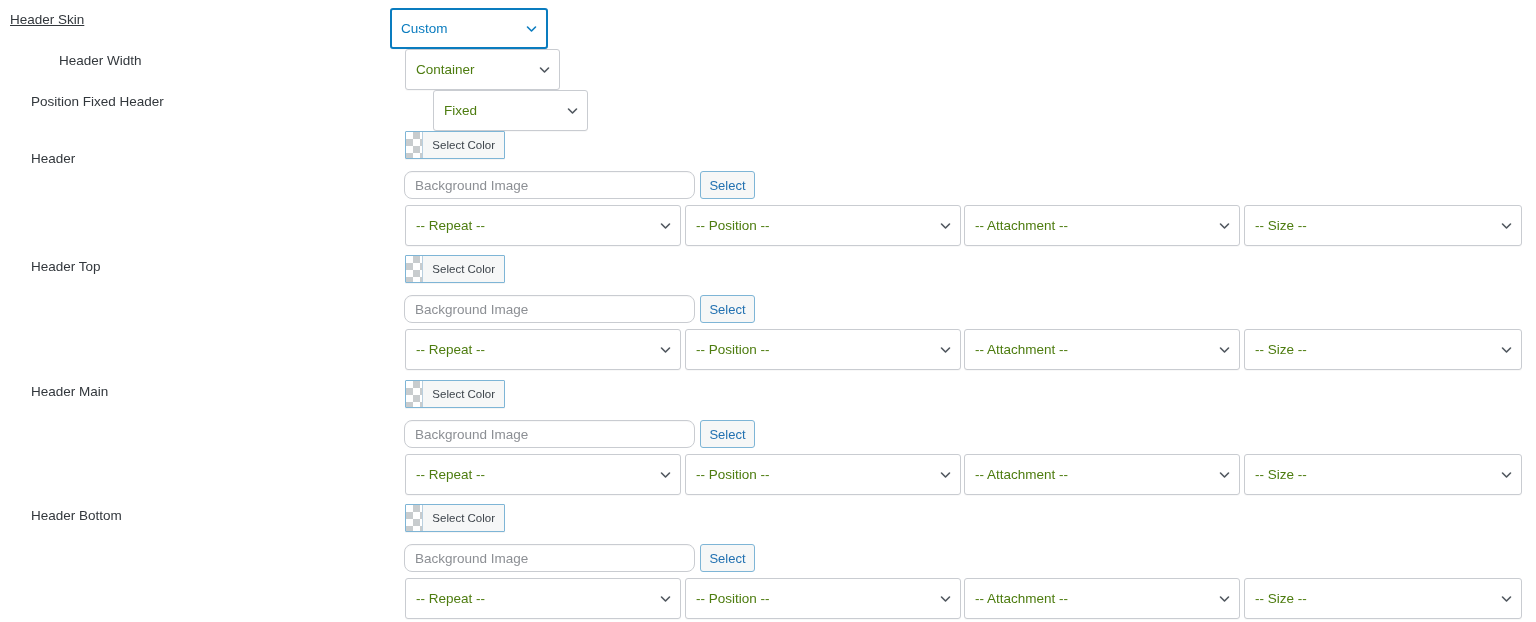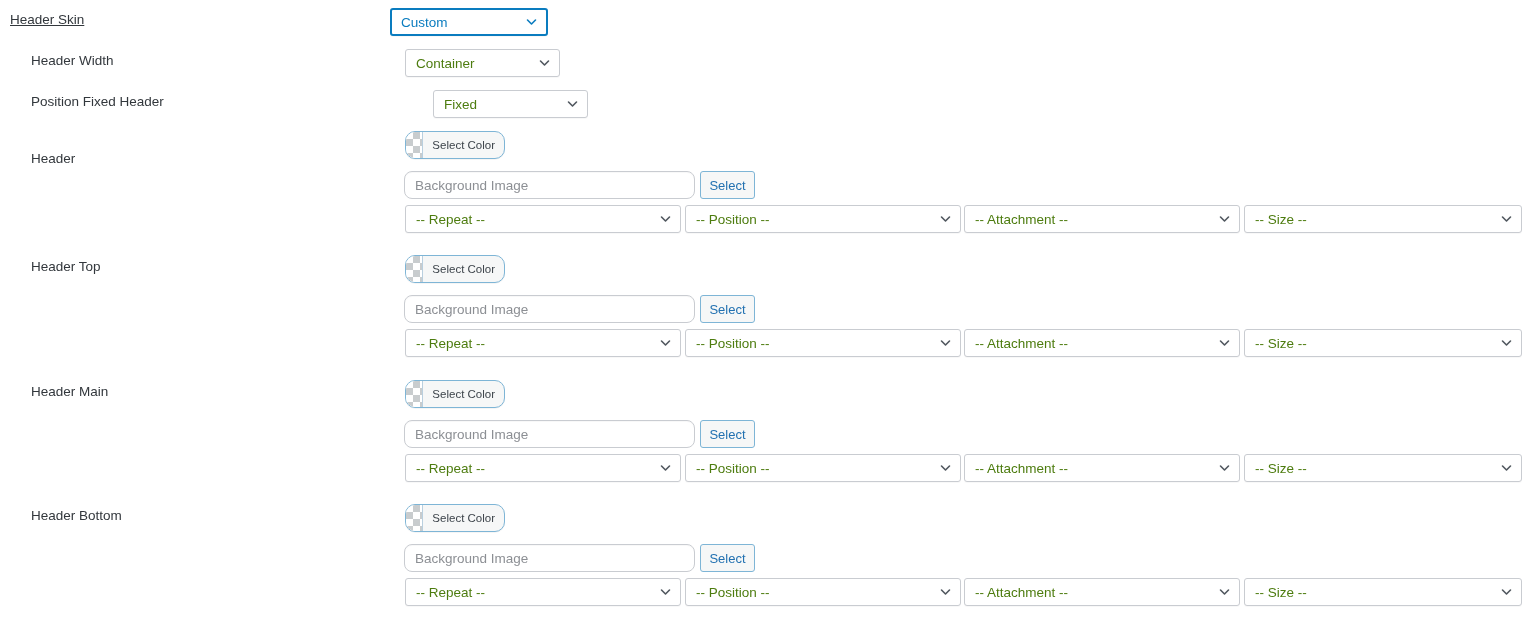--- a/index.html
+++ b/index.html
@@ -27,21 +27,21 @@
     line-height: 18px;
     color: #32373c;
     white-space: nowrap;
   }
   .field-label.root { left: 10px; }
   .field-label.indent { left: 31px; }
 
   
   .sel {
     position: absolute;
-    height: 28px;
+    height: 41px;
     border: 1px solid #c9ccd1;
     border-radius: 3px;
     background: #fff;
     display: flex;
     align-items: center;
     padding: 0 26px 0 10px;
     font-size: 13.5px;
     color: #50575e;
     box-shadow: 0 1px 1px rgba(0,0,0,0.03);
   }
@@ -61,21 +61,21 @@
     padding-left: 9px;
   }
   .sel.focused .caretpath { stroke: #0a7cbf; }
   .sel.placeholder { color: #4d7c0f; }
 
   
   .colorbtn {
     position: absolute;
     height: 28px;
     border: 1px solid #7eb5d6;
-    border-radius: 10px;
+    border-radius: 1px;
     background: #f6f7f7;
     display: flex;
     align-items: stretch;
     overflow: hidden;
     box-shadow: 0 1px 0 rgba(0,0,0,0.04);
   }
   .swatch {
     width: 30px;
     height: 100%;
     border-right: 1px solid #b9cfdf;
@@ -132,21 +132,21 @@
 <div id="page">
     <div class="field-label root" style="top: 11px; text-decoration: underline;">Header Skin</div>
     <div class="sel focused" style="left: 390px; top: 8px; width: 158px;">
       <span>Custom</span>
       <span class="caret">
         <svg width="11" height="11" viewBox="0 0 11 11">
           <path class="caretpath" d="M1.5 3.5 L5.5 7.5 L9.5 3.5" fill="none" stroke="#0a7cbf" stroke-width="1.6" stroke-linecap="round" stroke-linejoin="round"></path>
         </svg>
       </span>
     </div>
-    <div class="field-label indent" style="top: 52px;">Header Width</div>
+    <div class="field-label indent" style="top: 52px; margin-left: 28px;">Header Width</div>
     <div class="sel placeholder" style="left: 405px; top: 49px; width: 155px;">
       <span>Container</span>
       <span class="caret">
         <svg width="11" height="11" viewBox="0 0 11 11">
           <path class="caretpath" d="M1.5 3.5 L5.5 7.5 L9.5 3.5" fill="none" stroke="#50575e" stroke-width="1.6" stroke-linecap="round" stroke-linejoin="round"></path>
         </svg>
       </span>
     </div>
     <div class="field-label indent" style="top: 93px;">Position Fixed Header</div>
     <div class="sel placeholder" style="left: 405px; top: 90px; width: 155px; margin-left: 28px;">

